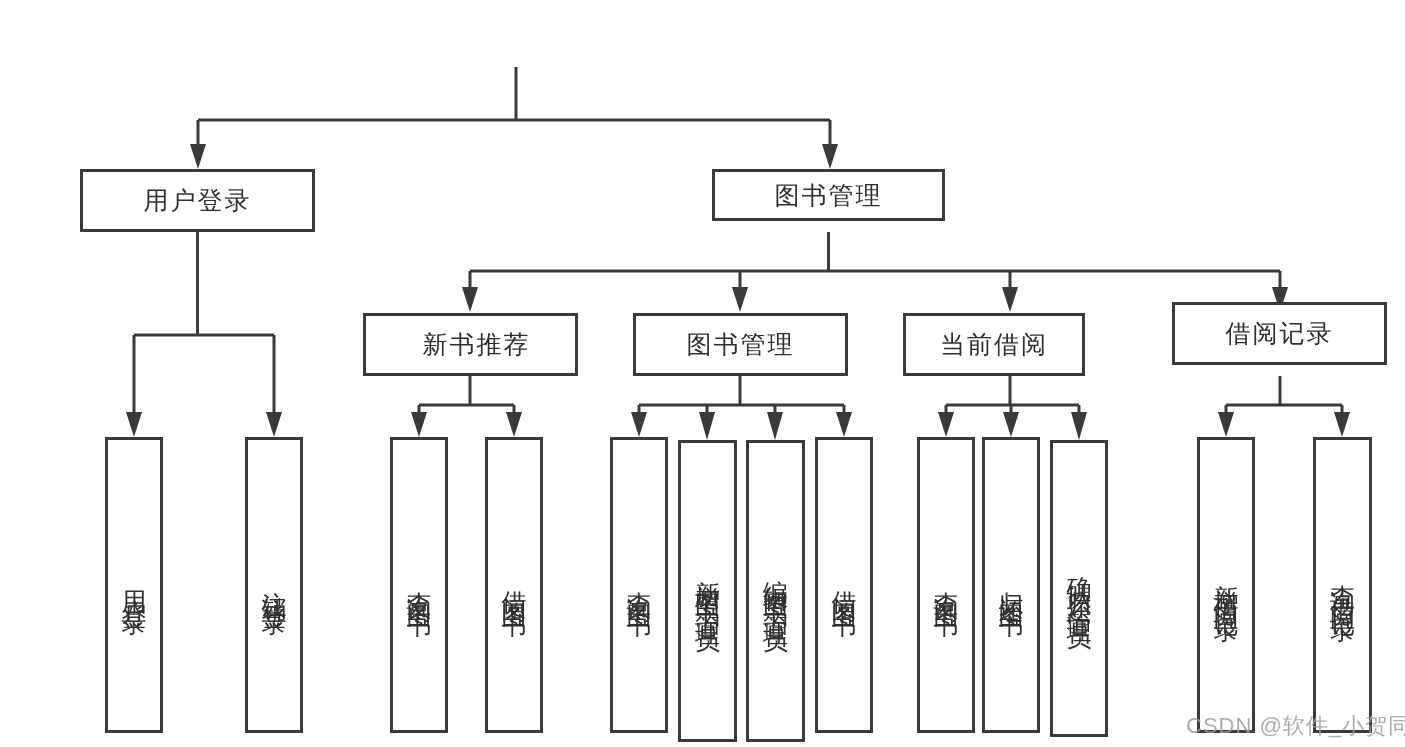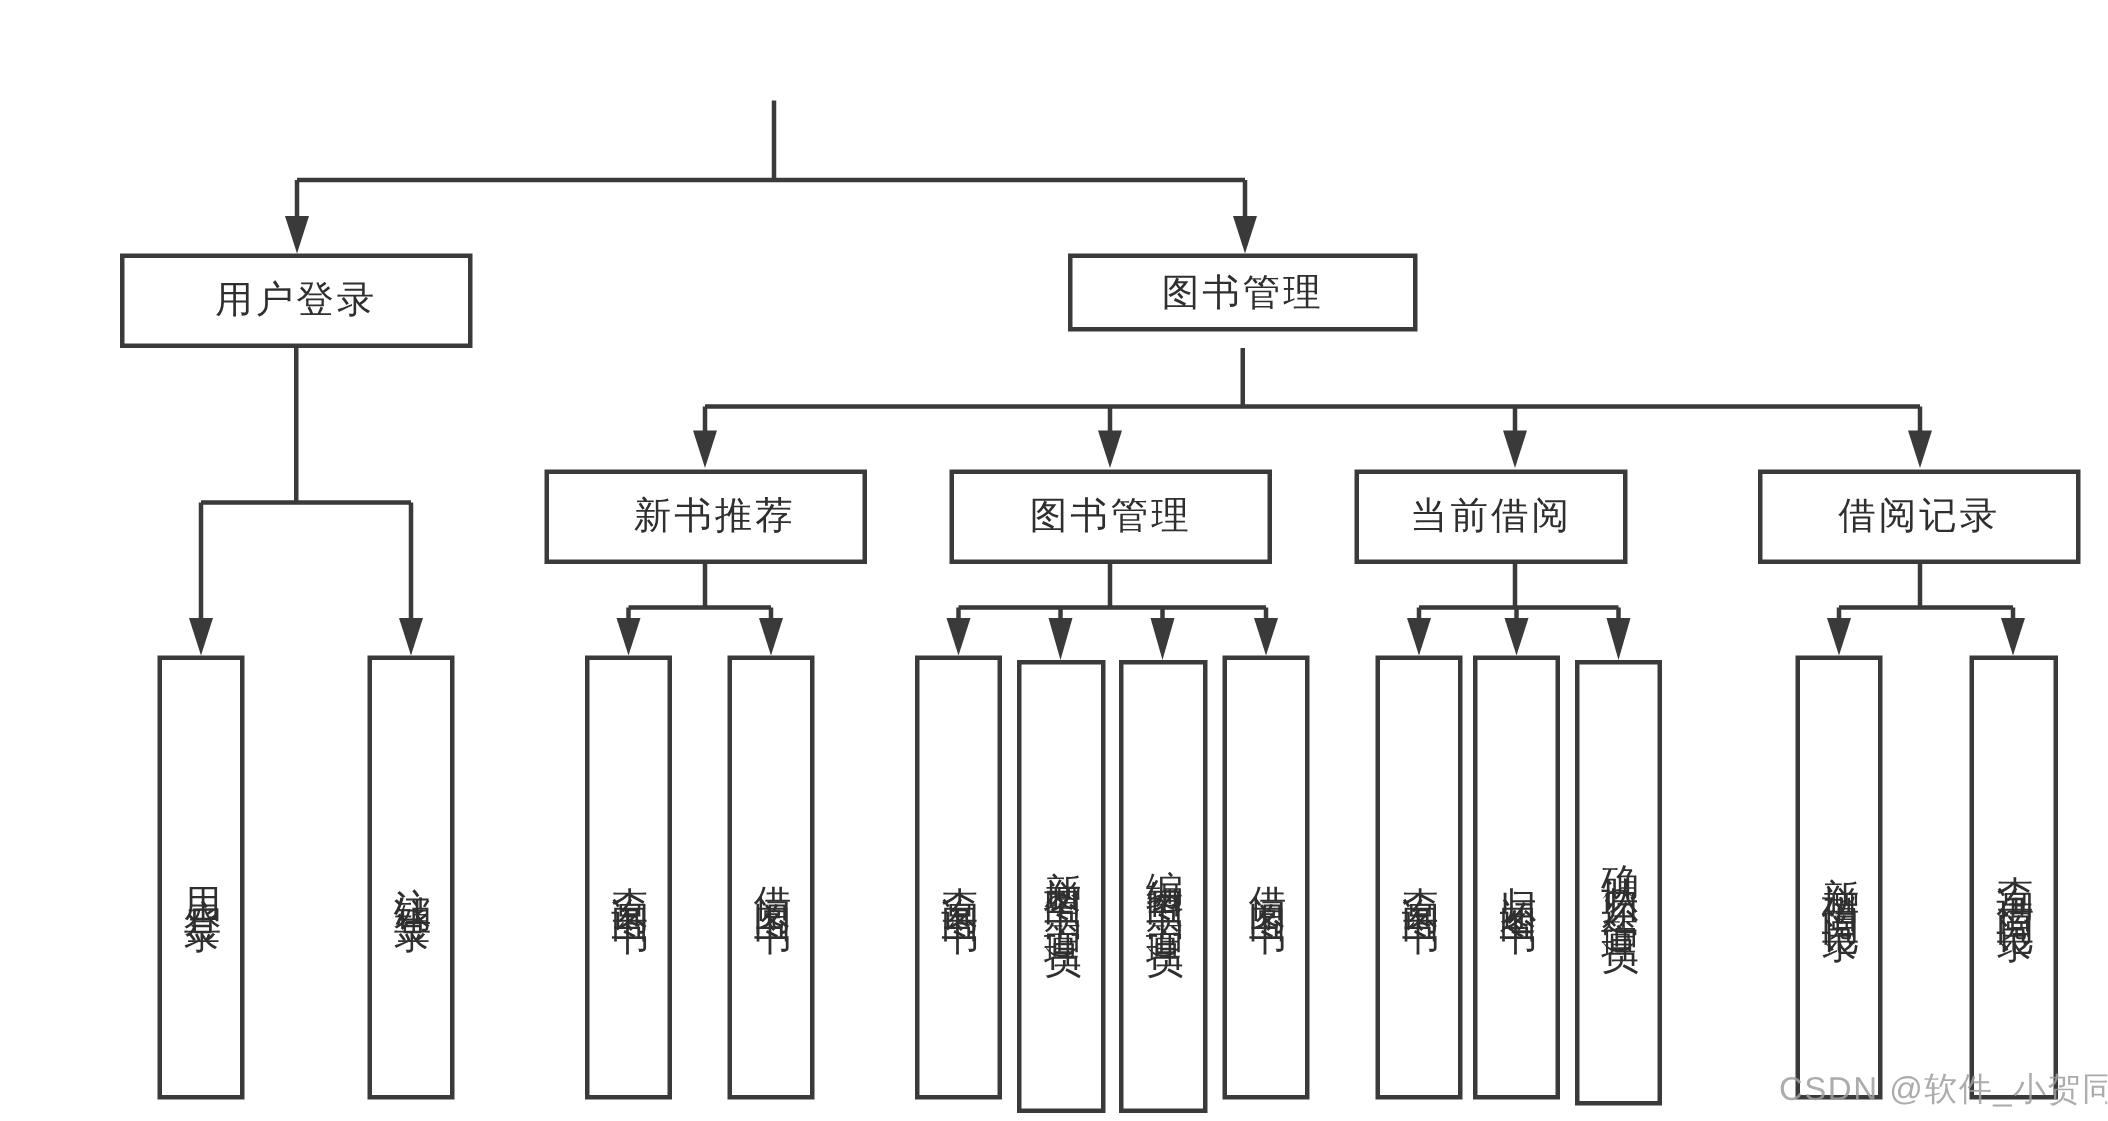--- a/index.html
+++ b/index.html
@@ -114,21 +114,21 @@
 
   <div class="node" style="left:363px;top:313px;width:215px;height:63px;padding-left:12px;">
     <span class="hlabel">新书推荐</span>
   </div>
   <div class="node" style="left:633px;top:313px;width:215px;height:63px;">
     <span class="hlabel">图书管理</span>
   </div>
   <div class="node" style="left:903px;top:313px;width:182px;height:63px;">
     <span class="hlabel">当前借阅</span>
   </div>
-  <div class="node" style="left:1172px;top:313px;width:215px;height:63px;">
+  <div class="node" style="left:1172px;top:302px;width:215px;height:63px;">
     <span class="hlabel">借阅记录</span>
   </div>
 
   <div class="node" style="left:105px;top:437px;width:58px;height:296px;">
     <span class="vlabel">用户登录</span>
   </div>
   <div class="node" style="left:245px;top:437px;width:58px;height:296px;">
     <span class="vlabel">注销登录</span>
   </div>
 

